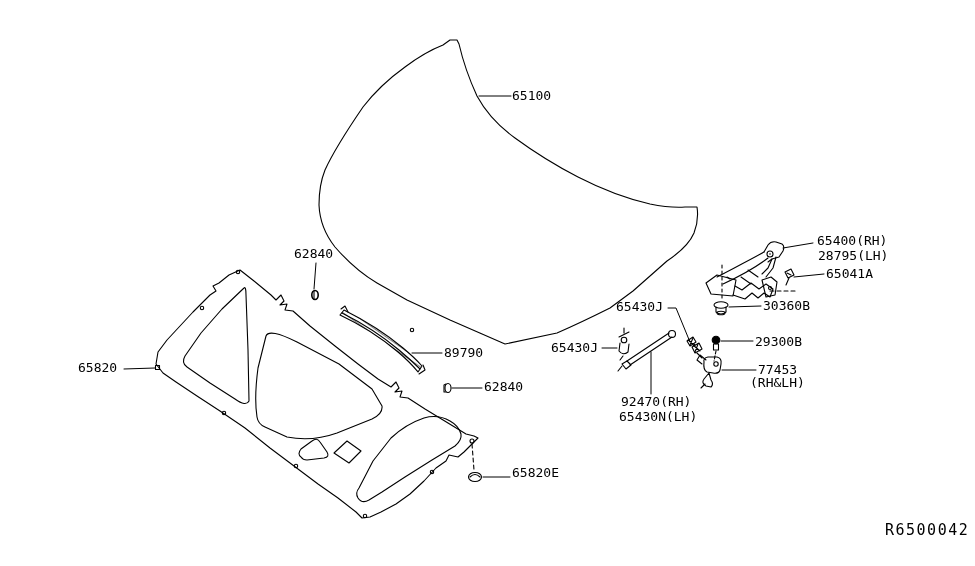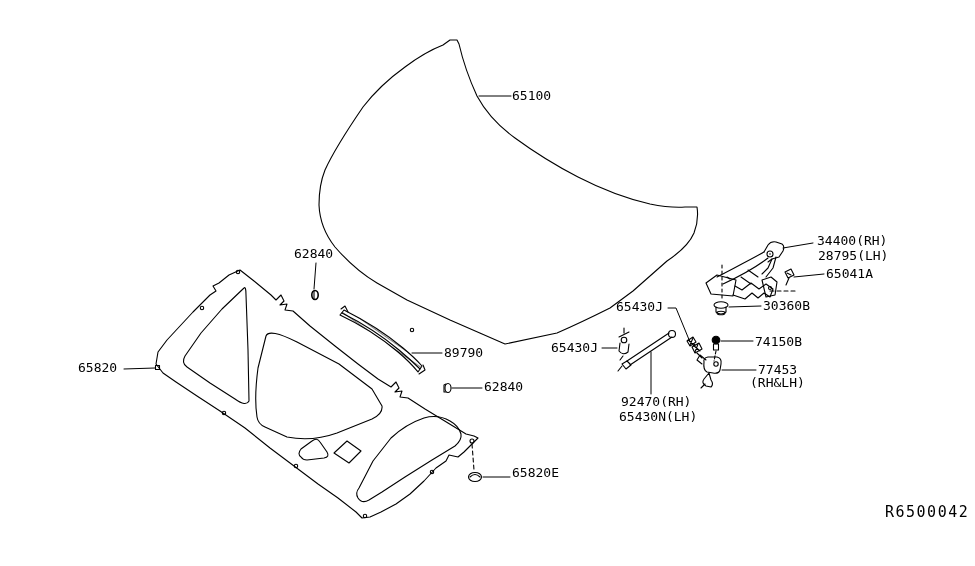--- a/index.html
+++ b/index.html
@@ -1,21 +1,21 @@
 <!DOCTYPE html>
 <html><head>
 <meta charset="utf-8">
 <style>
   html,body{margin:0;padding:0;background:#ffffff;}
   .stage{position:relative;width:975px;height:566px;background:#ffffff;overflow:hidden;
          font-family:"DejaVu Sans Mono","Liberation Mono",monospace;border-radius:12px;}
   .stage svg{position:absolute;left:0;top:0;}
   .lbl{position:absolute;font-size:13px;line-height:13px;color:#000;white-space:pre;
        letter-spacing:0;cursor:default;}
-  .ref{font-size:15px;letter-spacing:1.5px;}
+  .ref{font-size:15px;letter-spacing:1.5px;margin-top:18px;}
   path,line,ellipse,circle,rect,polyline,polygon{vector-effect:non-scaling-stroke;}
 </style>
 </head>
 <body>
 
 <div class="stage">
 
   <svg width="975" height="566" viewBox="0 0 975 566" fill="none" stroke="#000" stroke-width="1.1" stroke-linecap="round" stroke-linejoin="round">
     <defs>
       <pattern id="hatch" width="5" height="5" patternUnits="userSpaceOnUse" patternTransform="rotate(-55)">
@@ -177,22 +177,22 @@
   <div class="lbl" style="left:512px;top:89px">65100</div>
   <div class="lbl" style="left:294px;top:247px">62840</div>
   <div class="lbl" style="left:444px;top:346px">89790</div>
   <div class="lbl" style="left:484px;top:380px">62840</div>
   <div class="lbl" style="left:78px;top:361px">65820</div>
   <div class="lbl" style="left:512px;top:466px">65820E</div>
   <div class="lbl" style="left:616px;top:300px">65430J</div>
   <div class="lbl" style="left:551px;top:341px">65430J</div>
   <div class="lbl" style="left:621px;top:395px">92470(RH)</div>
   <div class="lbl" style="left:619px;top:410px">65430N(LH)</div>
-  <div class="lbl" style="left:817px;top:234px">34400(RH)</div>
+  <div class="lbl" style="left:817px;top:234px">65400(RH)</div>
   <div class="lbl" style="left:818px;top:249px">28795(LH)</div>
   <div class="lbl" style="left:826px;top:267px">65041A</div>
   <div class="lbl" style="left:763px;top:299px">30360B</div>
-  <div class="lbl" style="left:755px;top:335px">74150B</div>
+  <div class="lbl" style="left:755px;top:335px">29300B</div>
   <div class="lbl" style="left:758px;top:363px">77453</div>
   <div class="lbl" style="left:750px;top:376px">(RH&amp;LH)</div>
   <div class="lbl ref" style="left:885px;top:506px">R6500042</div>
 
 </div>
 
 </body></html>

